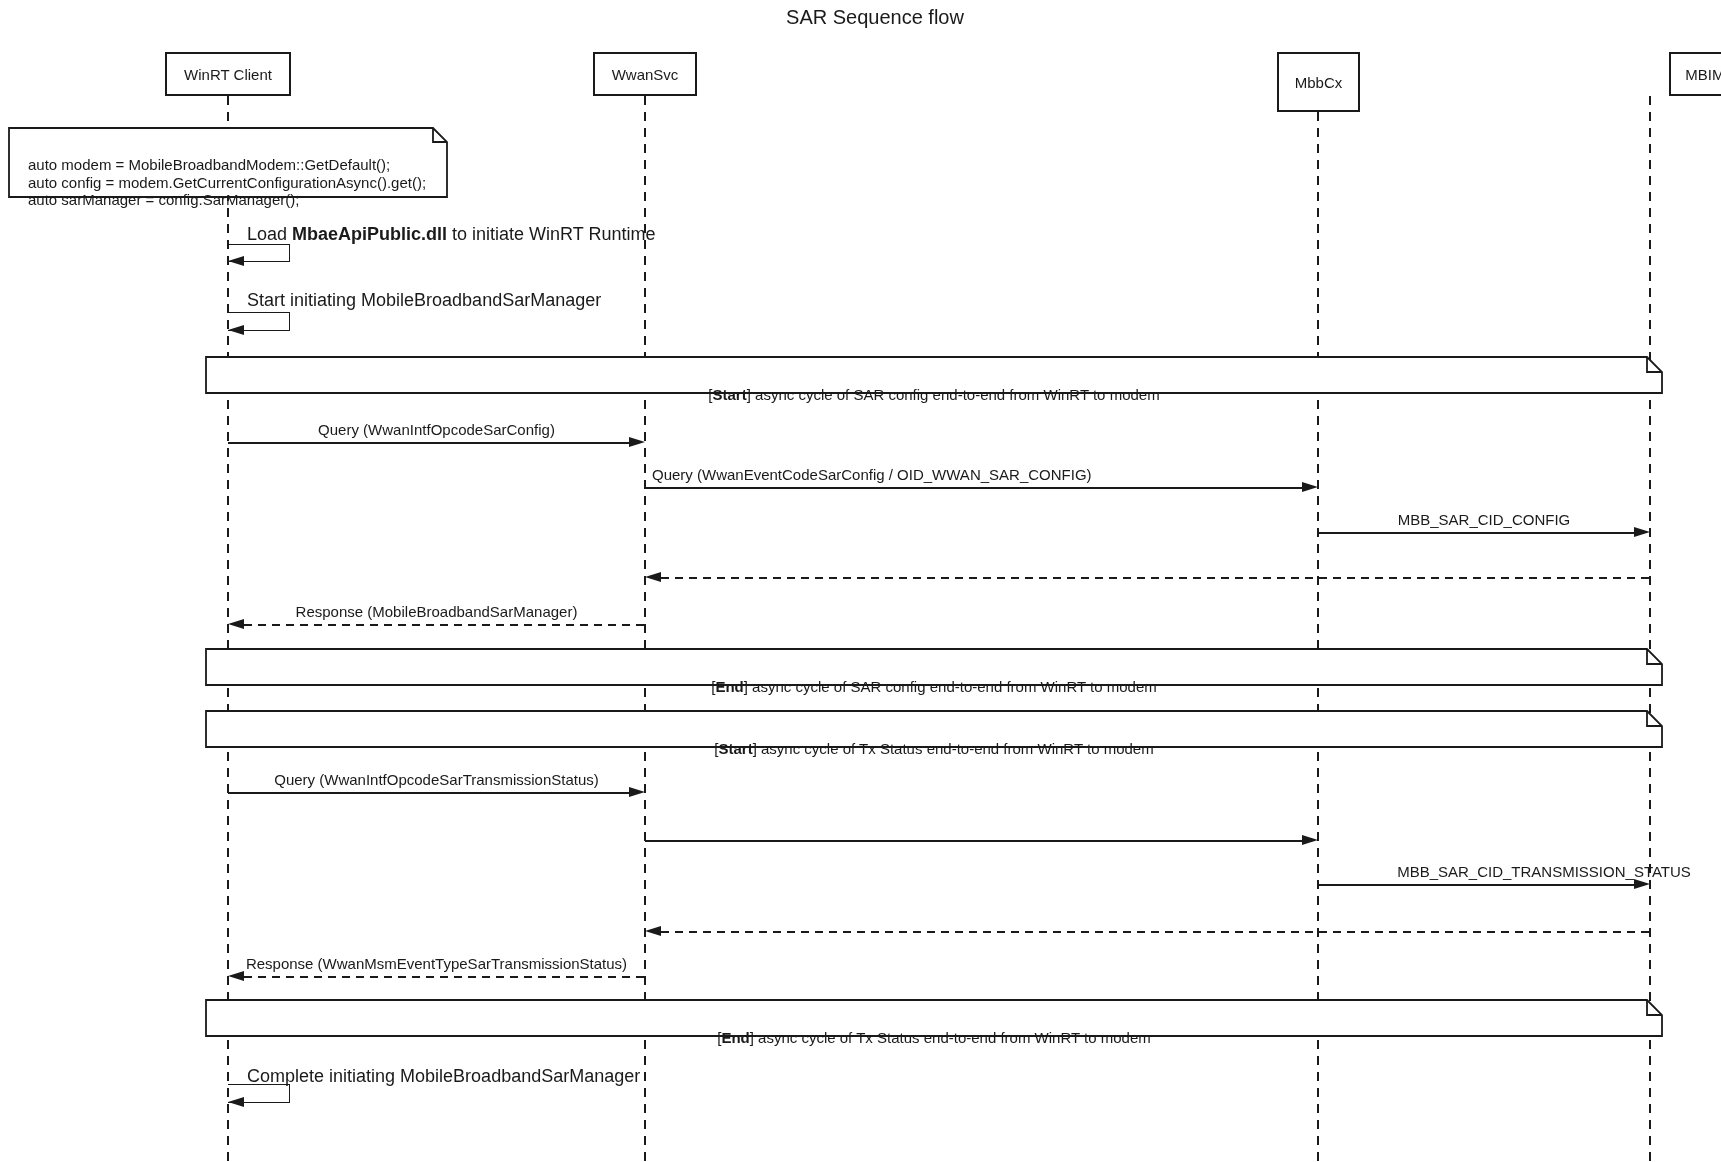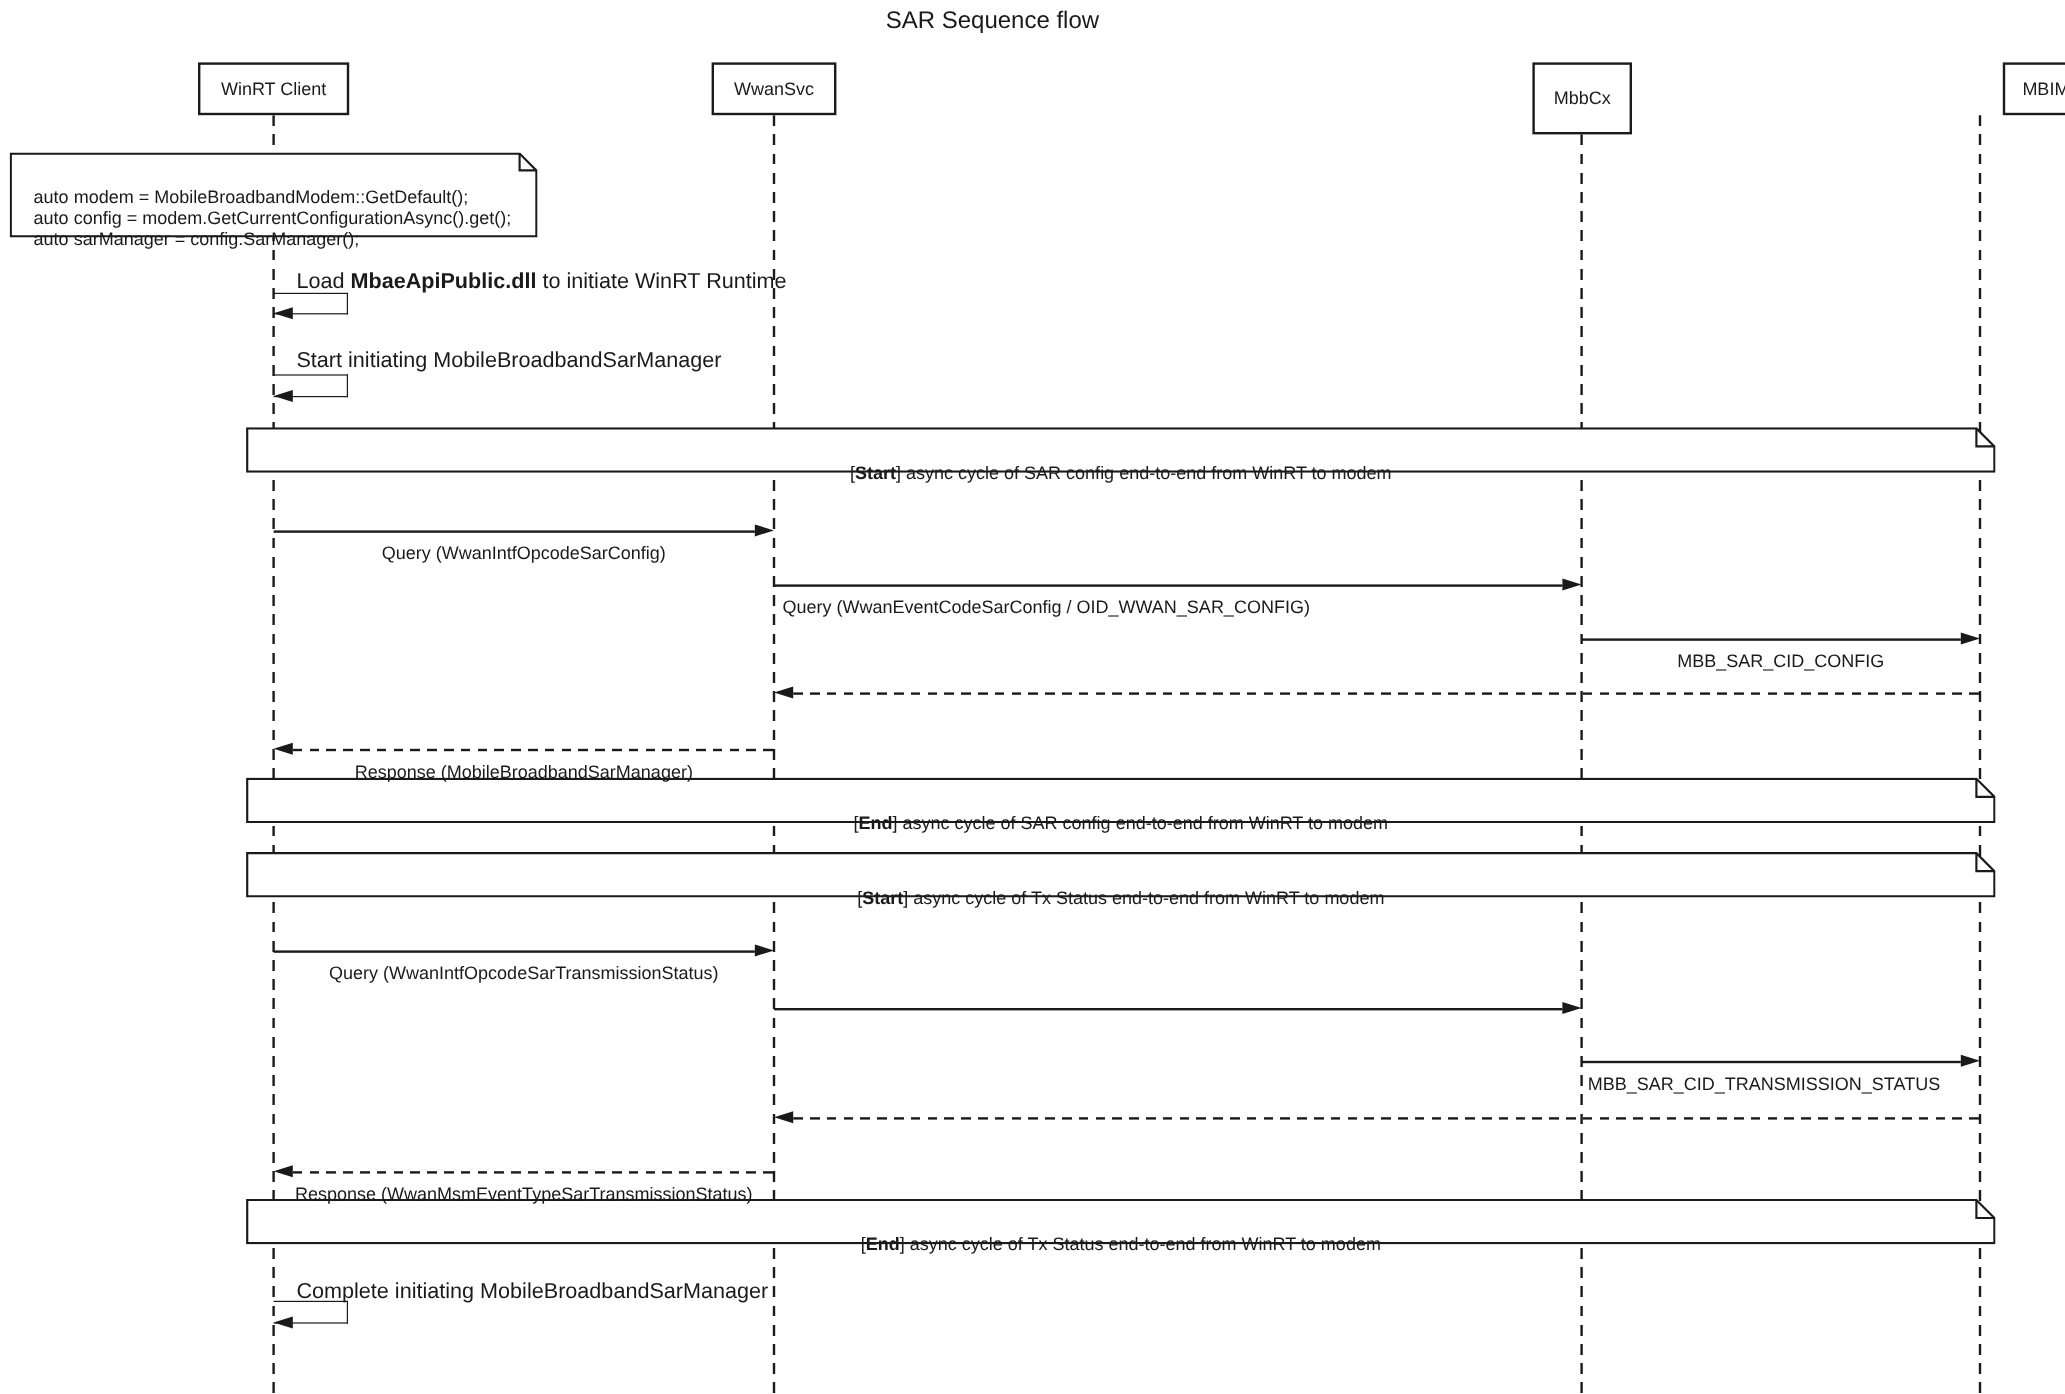--- a/index.html
+++ b/index.html
@@ -14,31 +14,31 @@
   .note svg{display:block;}
   .note-text{position:absolute;left:0;top:0;width:100%;height:100%;z-index:3;margin-top:19px;}
   .frame-text{display:flex;align-items:center;justify-content:center;font-size:15px;white-space:nowrap;}
   .code-text{padding:10px 0 0 20px;font-size:15px;line-height:17.5px;}
   .b{font-weight:bold;}
   .msg-line{height:1.8px;z-index:3;}
   .solid{background:#1a1a1a;}
   .dashed{background:repeating-linear-gradient(to right,#1a1a1a 0 8px,transparent 8px 14px);}
   .arr-r{width:0;height:0;border-left:16px solid #1a1a1a;border-top:5.5px solid transparent;border-bottom:5.5px solid transparent;z-index:3;}
   .arr-l{width:0;height:0;border-right:16px solid #1a1a1a;border-top:5.5px solid transparent;border-bottom:5.5px solid transparent;z-index:3;}
-  .msg-label{font-size:15px;white-space:nowrap;z-index:3;color:#1a1a1a;margin-top:32px;}
+  .msg-label{font-size:15px;white-space:nowrap;z-index:3;color:#1a1a1a;}
   .center{text-align:center;}
   .self-loop{border:1.8px solid #1a1a1a;border-left:none;box-sizing:border-box;background:transparent;z-index:3;}
   .self-label{font-size:18px;white-space:nowrap;z-index:3;}
 </style>
 </head>
 <body>
 
 <div id="stage">
 
-  <div class="abs title" style="left:0;top:6;width:1654px;top:6px;">SAR Sequence flow</div>
+  <div class="abs title" style="left:0;top:6;width:1654px;top:6px;padding-left:48px;">SAR Sequence flow</div>
 
   <div class="abs lifeline" style="left:227px;top:96px;height:1066px;"></div>
   <div class="abs lifeline" style="left:644px;top:96px;height:1066px;"></div>
   <div class="abs lifeline" style="left:1317px;top:96px;height:1066px;"></div>
   <div class="abs lifeline" style="left:1649px;top:96px;height:1066px;"></div>
 
   <div class="abs actor-box" style="left:165px;top:52px;width:126px;height:44px;">
     <span>WinRT Client</span>
   </div>
   <div class="abs actor-box" style="left:593px;top:52px;width:104px;height:44px;">
@@ -130,21 +130,21 @@
     </div>
   </div>
 
   <div class="abs msg-label center" style="left:228px;top:771px;width:417px;">Query (WwanIntfOpcodeSarTransmissionStatus)</div>
   <div class="abs msg-line solid" style="left:228px;top:792px;width:401px;"></div>
   <div class="abs arr-r" style="left:629px;top:787px;"></div>
 
   <div class="abs msg-line solid" style="left:645px;top:840px;width:657px;"></div>
   <div class="abs arr-r" style="left:1302px;top:835px;"></div>
 
-  <div class="abs msg-label center" style="left:1304px;top:863px;width:332px;">MBB_SAR_CID_TRANSMISSION_STATUS</div>
+  <div class="abs msg-label center" style="left:1378px;top:863px;width:332px;">MBB_SAR_CID_TRANSMISSION_STATUS</div>
   <div class="abs msg-line solid" style="left:1318px;top:884px;width:316px;"></div>
   <div class="abs arr-r" style="left:1634px;top:879px;"></div>
 
   <div class="abs msg-line dashed" style="left:661px;top:931px;width:989px;"></div>
   <div class="abs arr-l" style="left:645px;top:926px;"></div>
 
   <div class="abs msg-label center" style="left:228px;top:955px;width:417px;">Response (WwanMsmEventTypeSarTransmissionStatus)</div>
   <div class="abs msg-line dashed" style="left:244px;top:976px;width:401px;"></div>
   <div class="abs arr-l" style="left:228px;top:971px;"></div>
 

